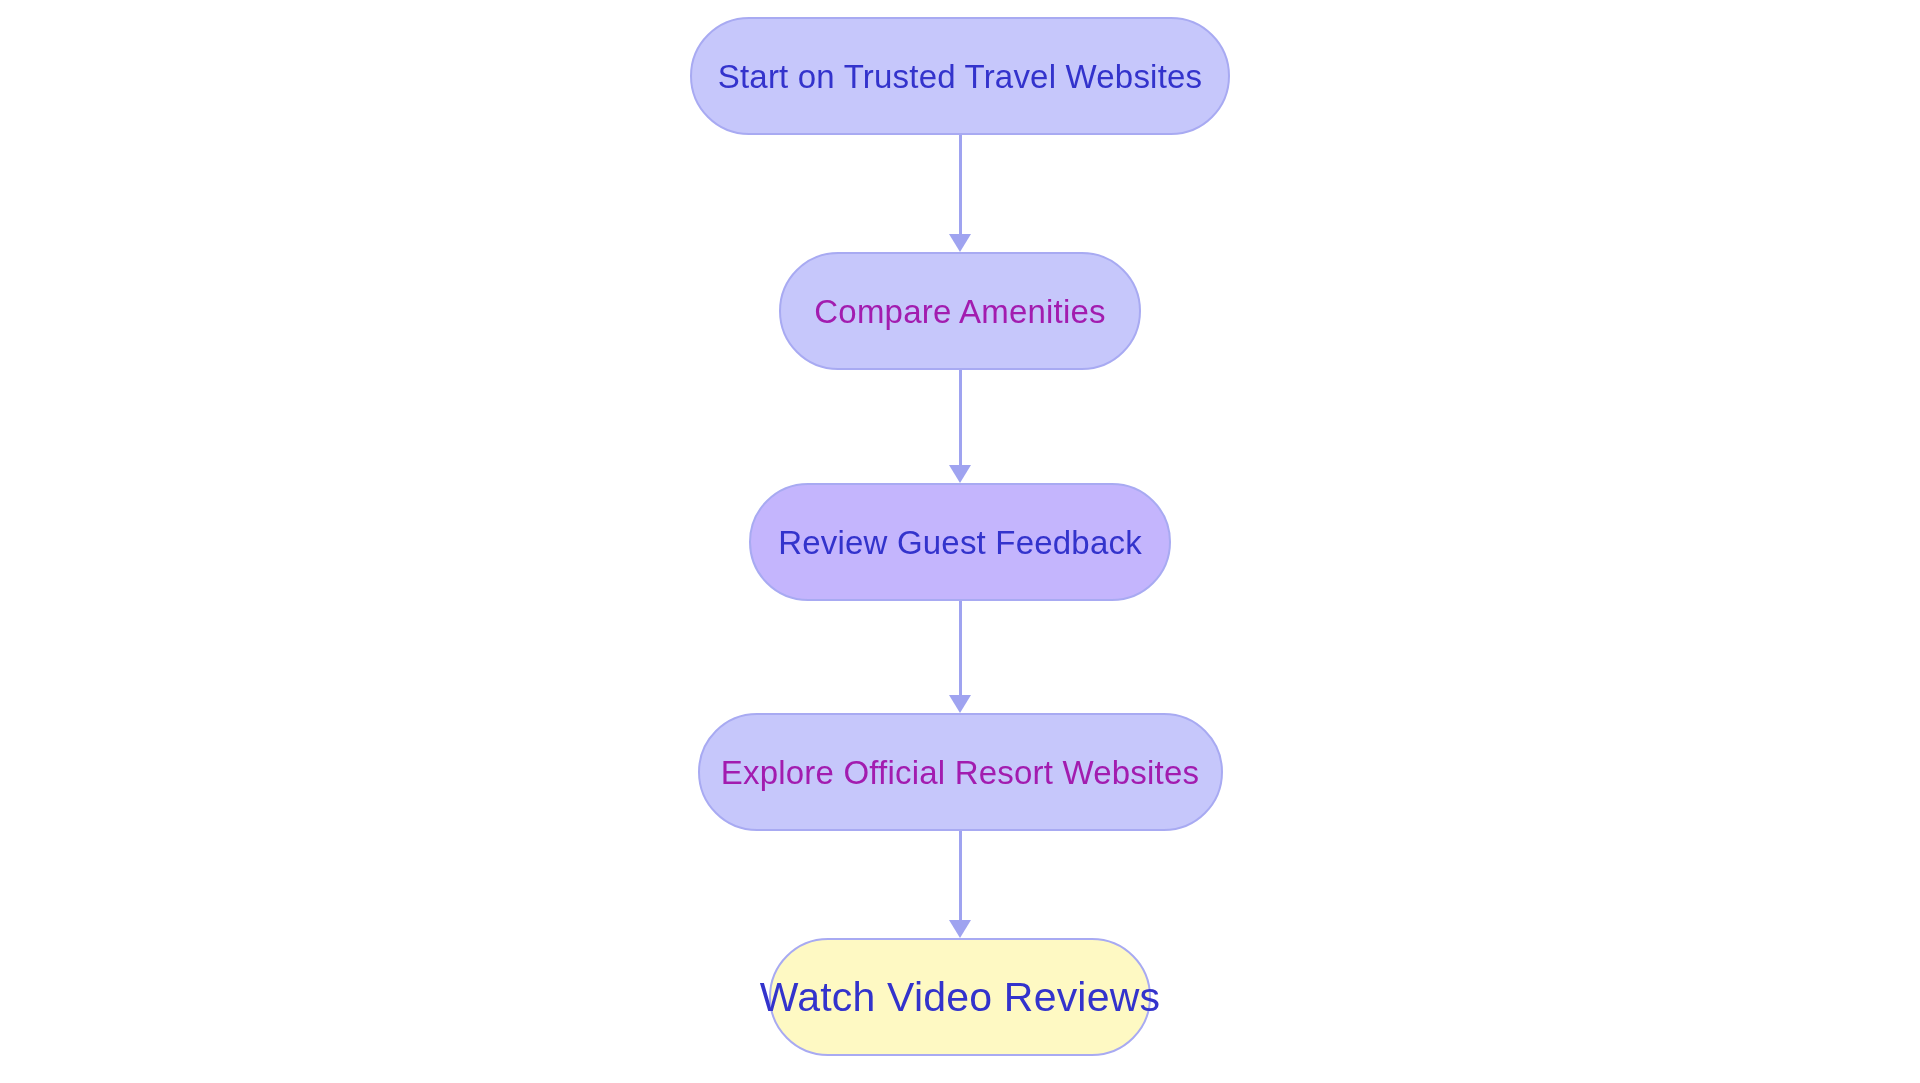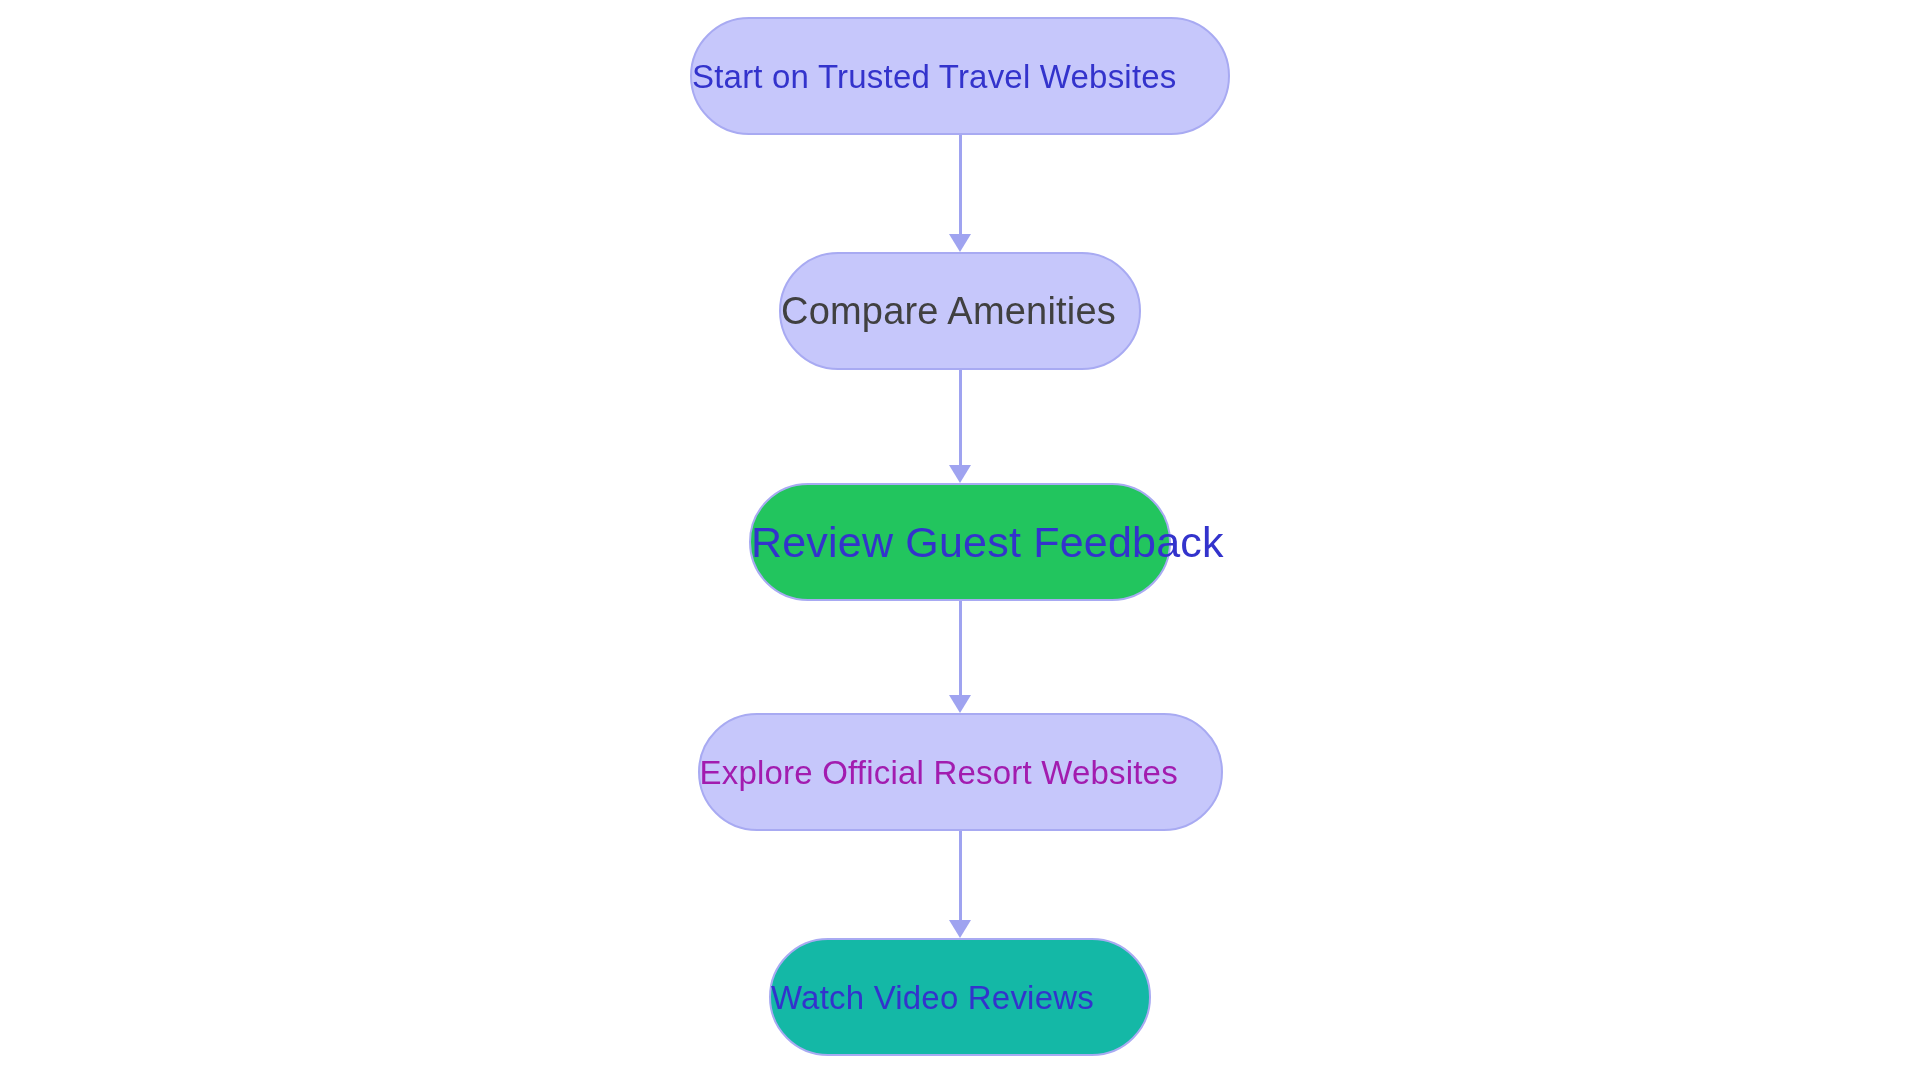--- a/index.html
+++ b/index.html
@@ -30,21 +30,21 @@
     justify-content: flex-start;
   }
   .node {
     box-sizing: border-box;
     background: #c6c7fb;
     border: 2px solid #a8aaf2;
     border-radius: 999px;
     color: #3333cc;
     display: flex;
     align-items: center;
-    justify-content: flex-start;
+    justify-content: center;
     text-align: center;
     white-space: nowrap;
     letter-spacing: 0.2px;
     font-weight: 400;
   }
   .node-label {
     display: block;
     line-height: 1;
   }
   .connector {
@@ -76,45 +76,45 @@
 
     <div class="node" id="n1" style="width: 540px; height: 118px; font-size: 33px; background: rgb(198, 199, 251); border-color: rgb(168, 170, 242); color: rgb(51, 51, 204);">
       <span class="node-label">Start on Trusted Travel Websites</span>
     </div>
 
     <div class="connector" id="c1" style="height: 117px;">
       <div class="conn-line" style="background: rgb(159, 163, 240);"></div>
       <div class="conn-head" style="border-top-color: rgb(159, 163, 240);"></div>
     </div>
 
-    <div class="node" id="n2" style="width: 362px; height: 118px; font-size: 38px; background: rgb(198, 199, 251); border-color: rgb(168, 170, 242); color: #404040;">
+    <div class="node" id="n2" style="width: 362px; height: 118px; font-size: 33px; background: rgb(198, 199, 251); border-color: rgb(168, 170, 242); color: #a21caf;">
       <span class="node-label">Compare Amenities</span>
     </div>
 
     <div class="connector" id="c2" style="height: 113px;">
       <div class="conn-line" style="background: rgb(159, 163, 240);"></div>
       <div class="conn-head" style="border-top-color: rgb(159, 163, 240);"></div>
     </div>
 
-    <div class="node" id="n3" style="width: 422px; height: 118px; font-size: 43px; background: #22c55e; border-color: rgb(168, 170, 242); color: rgb(51, 51, 204);">
+    <div class="node" id="n3" style="width: 422px; height: 118px; font-size: 33px; background: #c4b5fd; border-color: rgb(168, 170, 242); color: rgb(51, 51, 204);">
       <span class="node-label">Review Guest Feedback</span>
     </div>
 
     <div class="connector" id="c3" style="height: 112px;">
       <div class="conn-line" style="background: rgb(159, 163, 240);"></div>
       <div class="conn-head" style="border-top-color: rgb(159, 163, 240);"></div>
     </div>
 
     <div class="node" id="n4" style="width: 525px; height: 118px; font-size: 33px; background: rgb(198, 199, 251); border-color: rgb(168, 170, 242); color: #a21caf;">
       <span class="node-label">Explore Official Resort Websites</span>
     </div>
 
     <div class="connector" id="c4" style="height: 107px;">
       <div class="conn-line" style="background: rgb(159, 163, 240);"></div>
       <div class="conn-head" style="border-top-color: rgb(159, 163, 240);"></div>
     </div>
 
-    <div class="node" id="n5" style="width: 382px; height: 118px; font-size: 33px; background: #14b8a6; border-color: rgb(168, 170, 242); color: rgb(51, 51, 204);">
+    <div class="node" id="n5" style="width: 382px; height: 118px; font-size: 41px; background: #fef9c3; border-color: rgb(168, 170, 242); color: rgb(51, 51, 204);">
       <span class="node-label">Watch Video Reviews</span>
     </div>
 
   </div>
 </div>
 
 </body></html>

